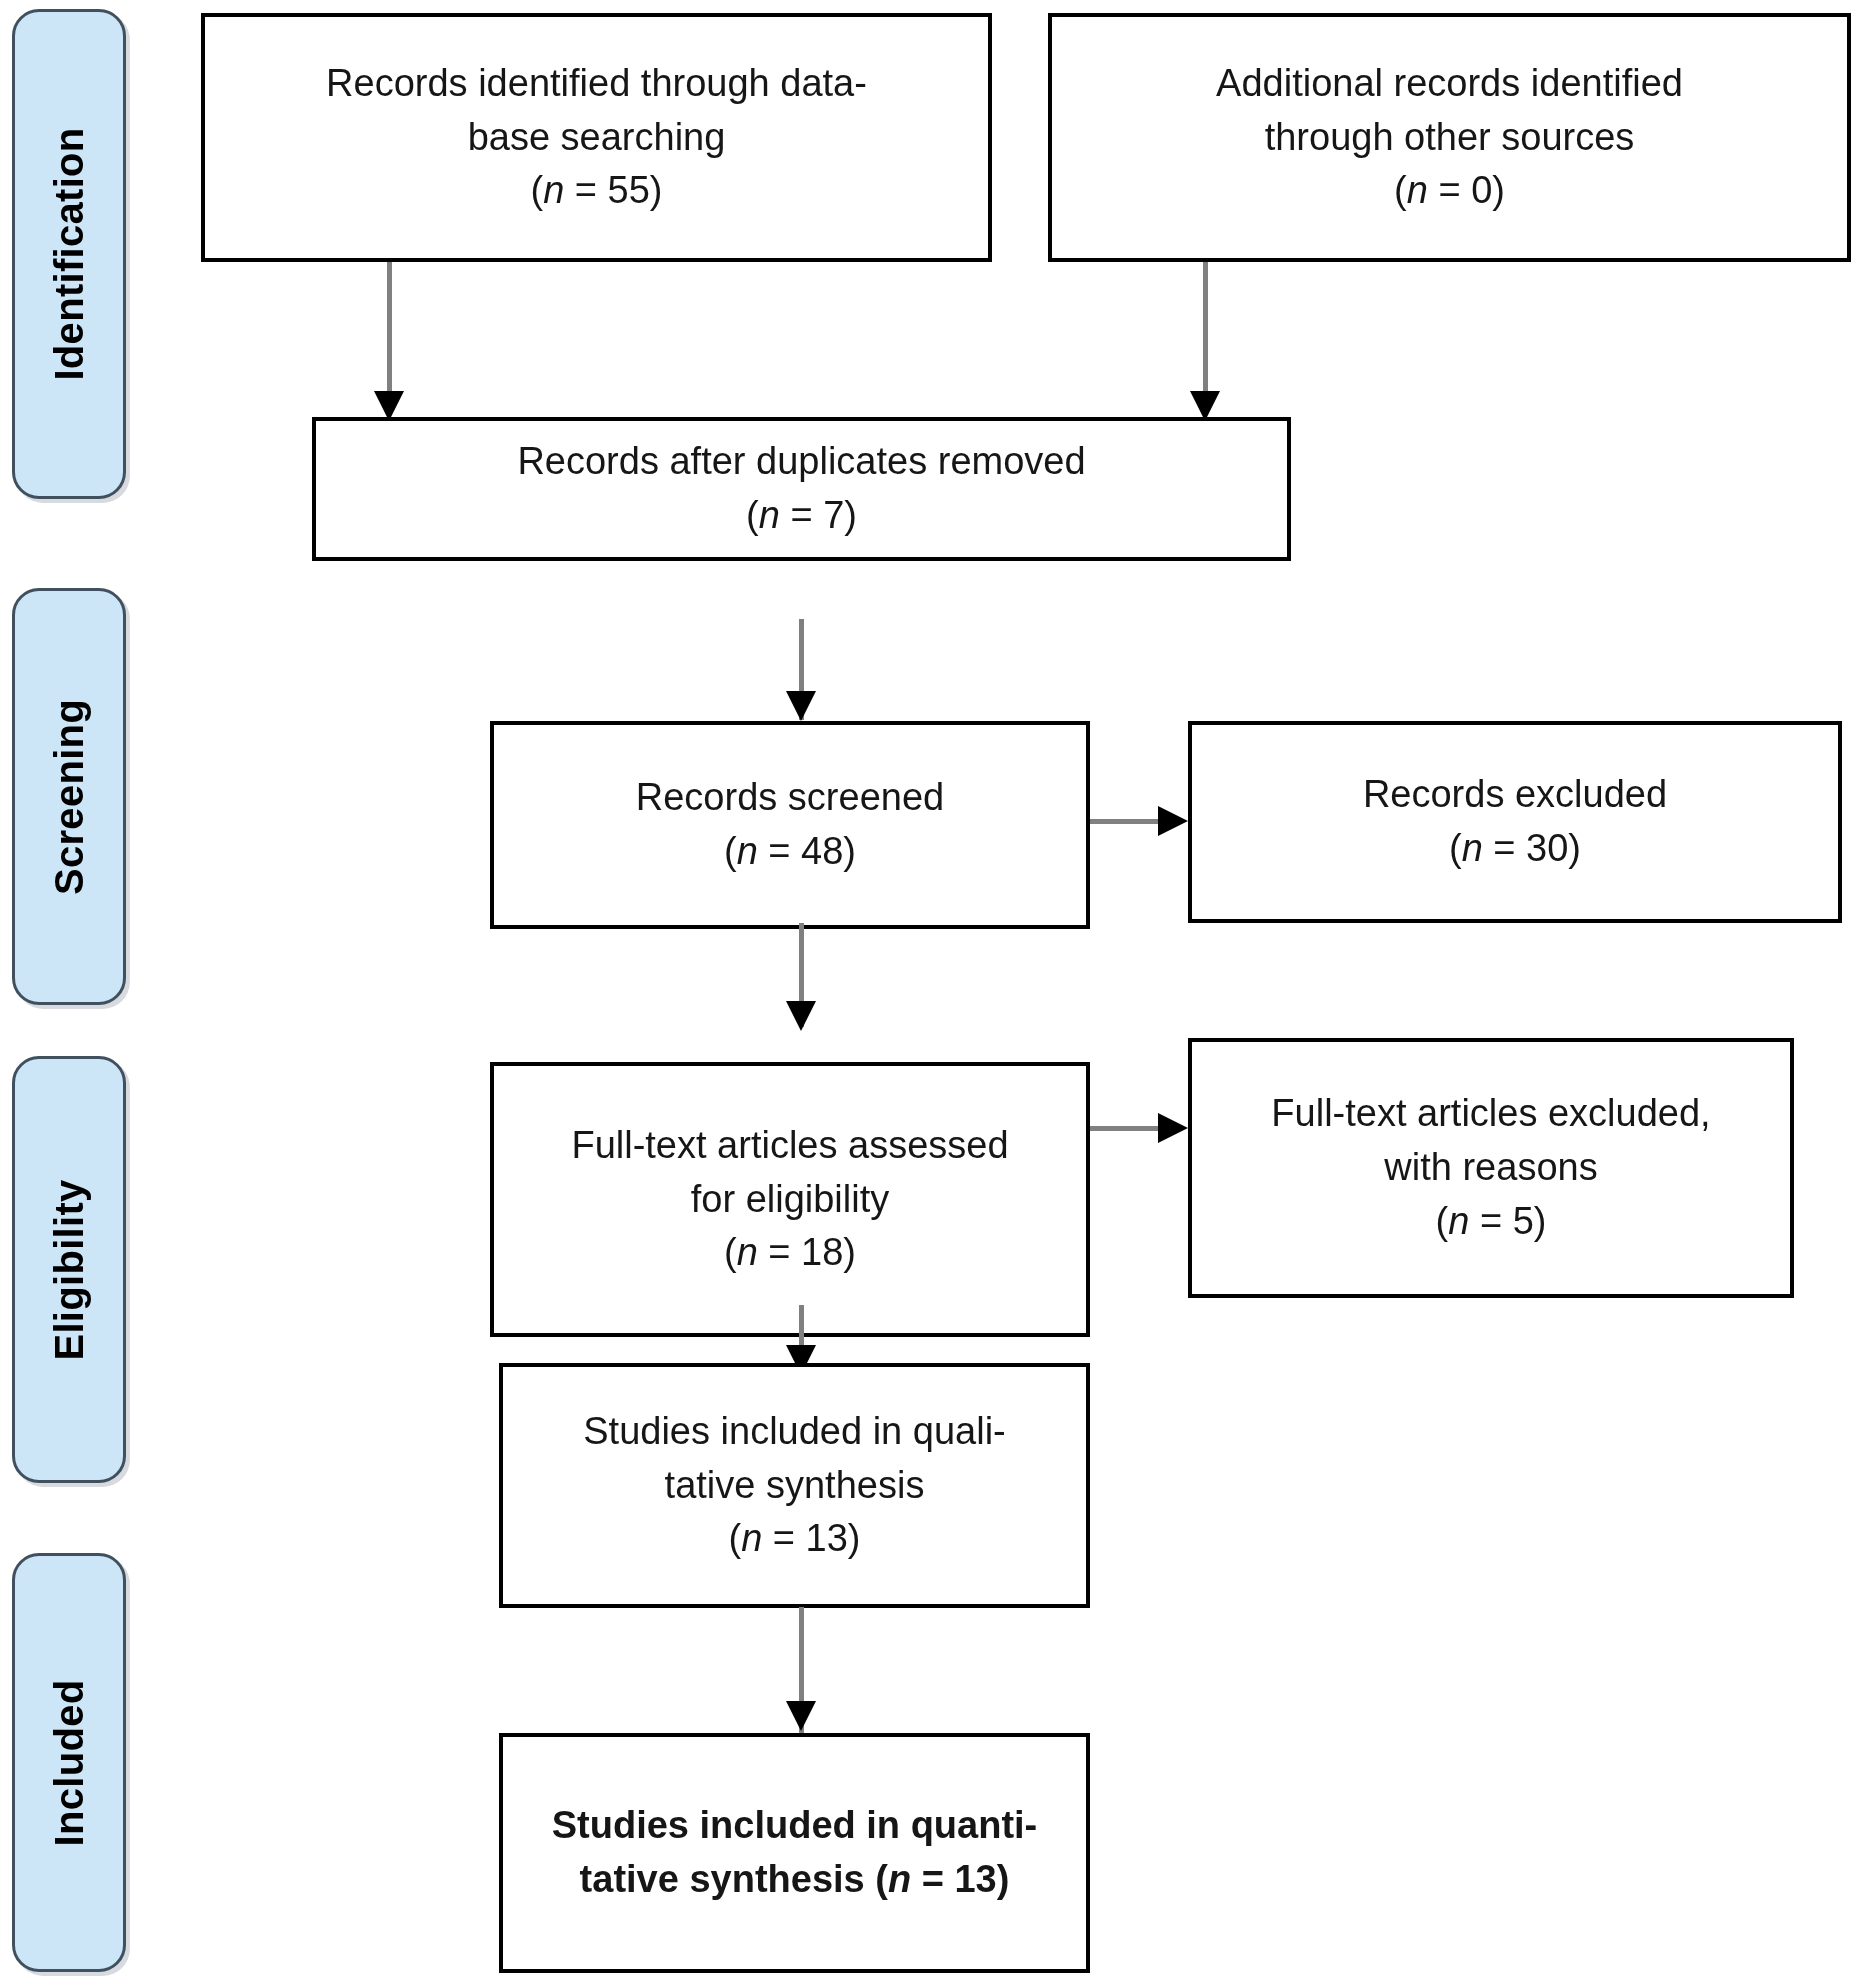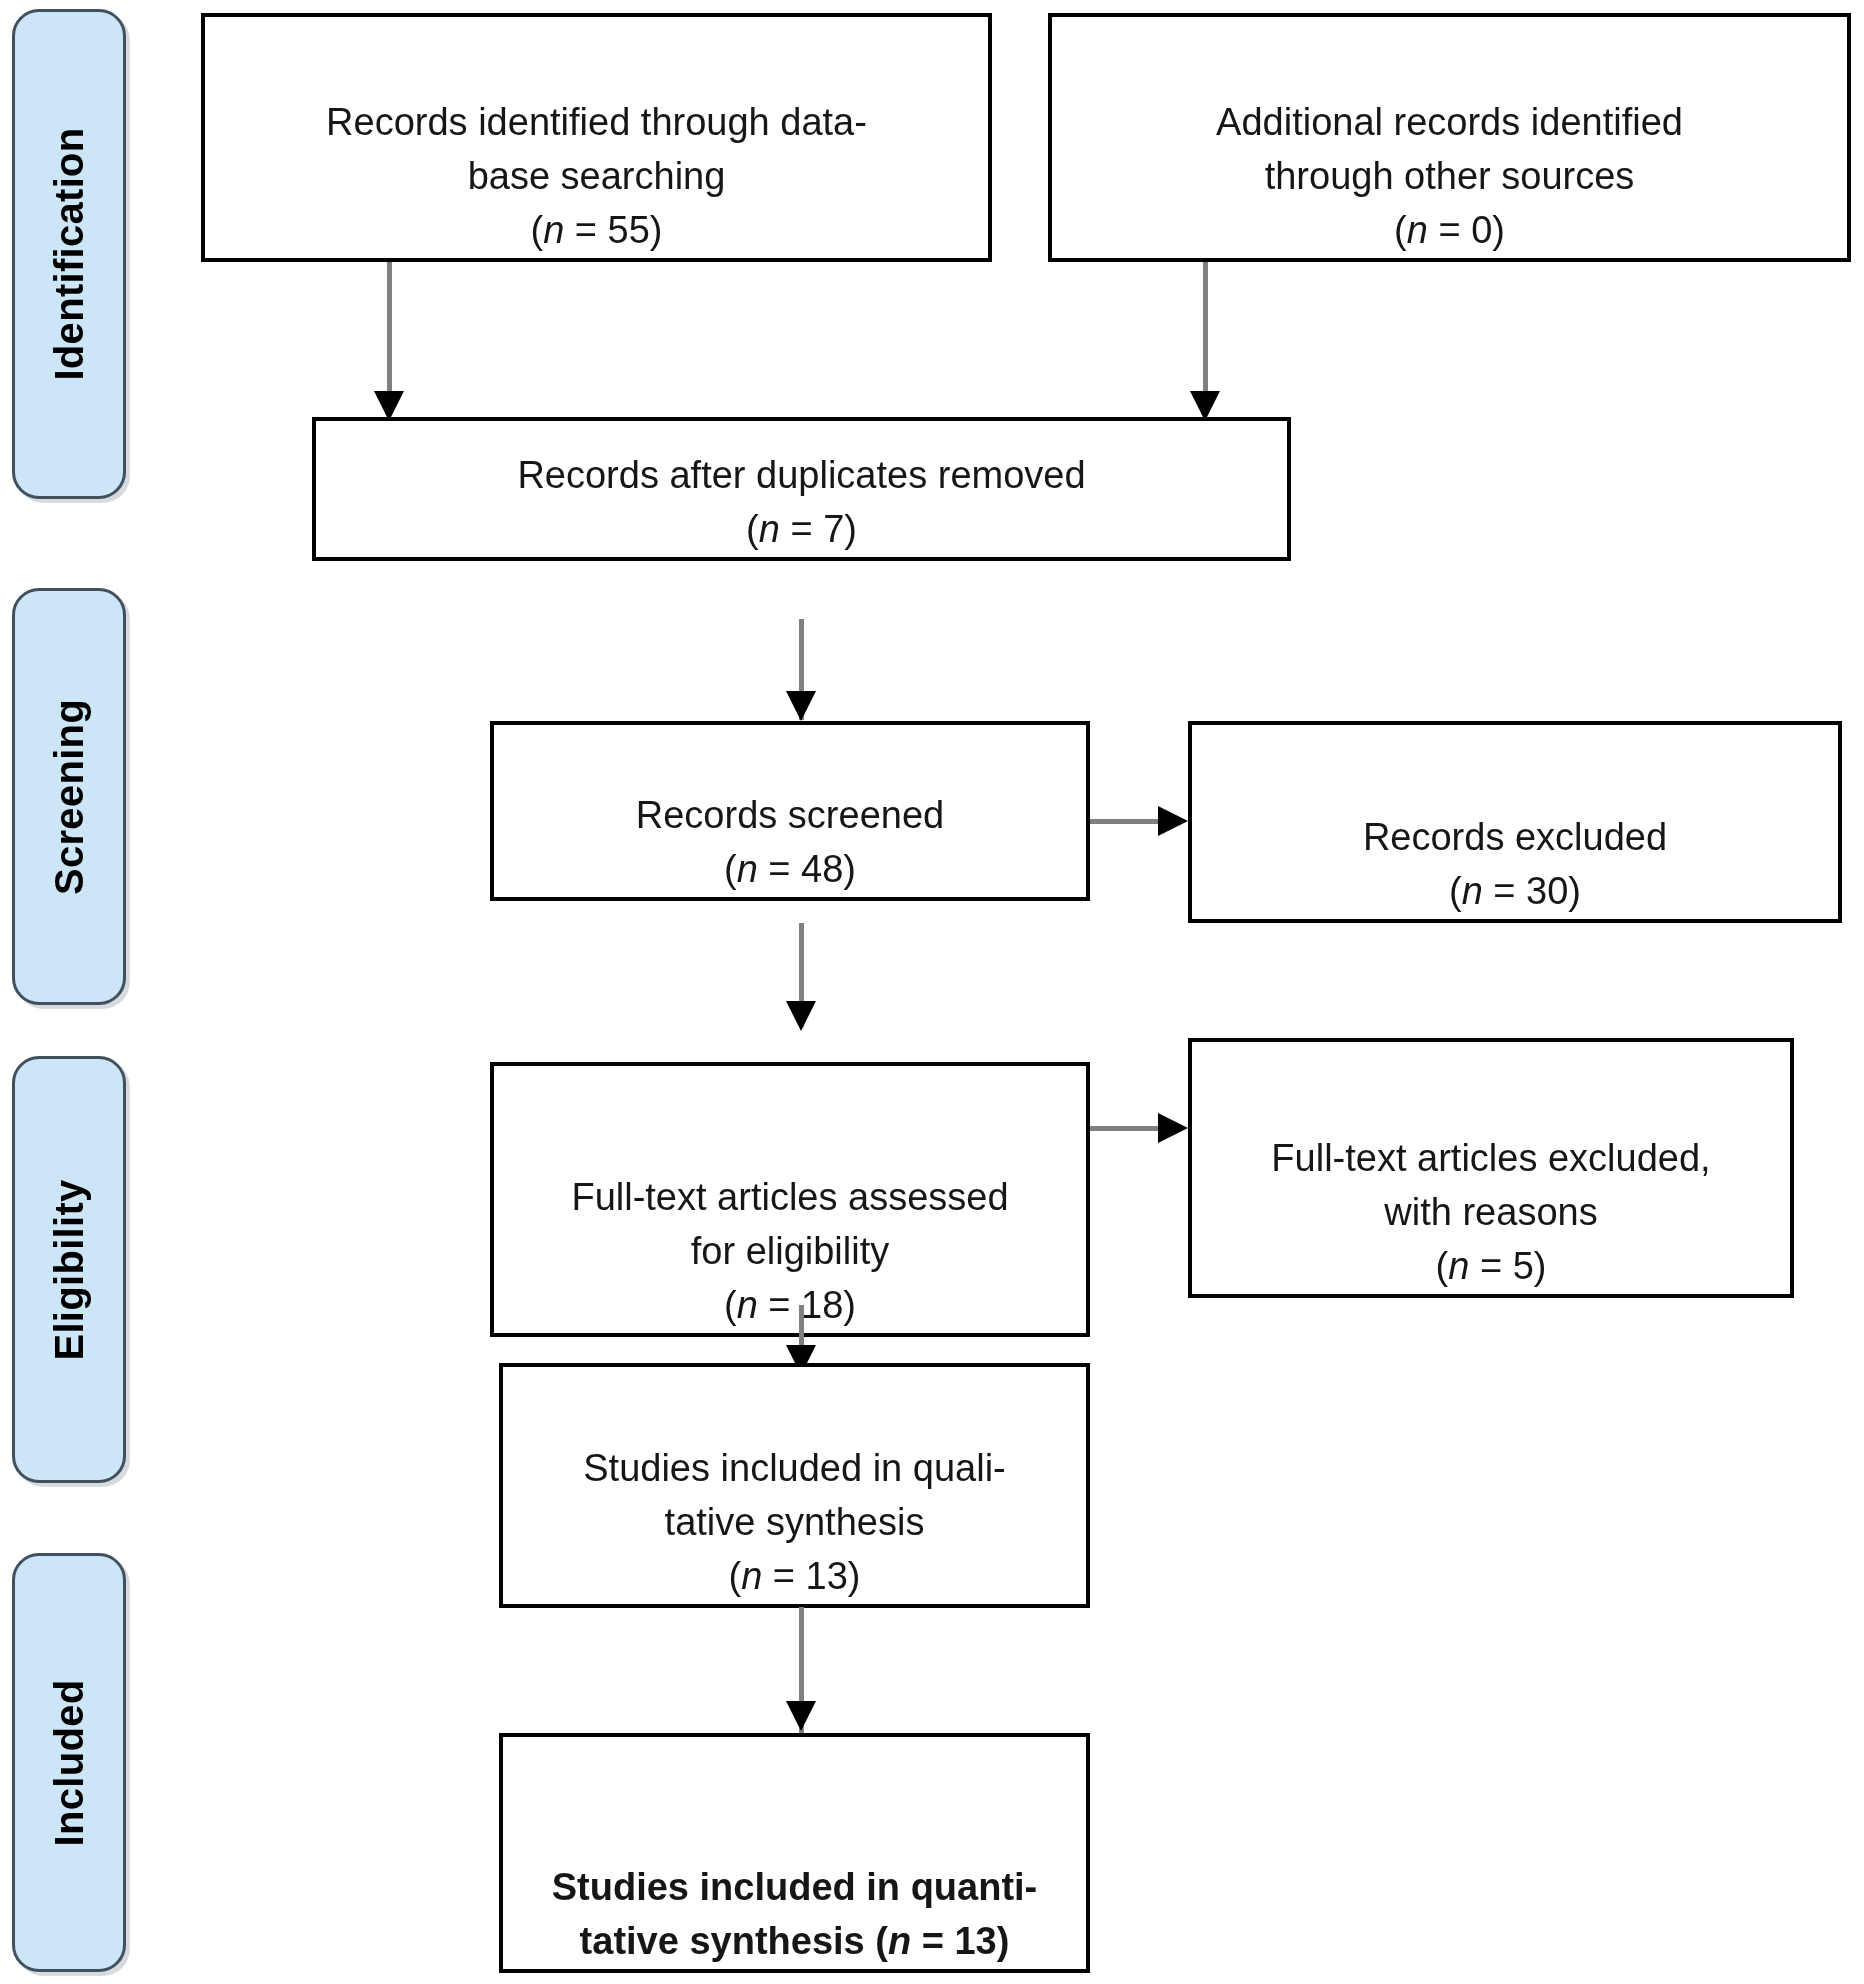--- a/index.html
+++ b/index.html
@@ -39,21 +39,21 @@
     letter-spacing: 0.3px;
   }
 
   
   .fbox {
     position: absolute;
     box-sizing: border-box;
     background: #ffffff;
     border: 4.6px solid #000000;
     display: flex;
-    align-items: flex-end;
+    align-items: center;
     justify-content: center;
     text-align: center;
   }
   .fbox-text {
     font-size: 38px;
     line-height: 1.42;
     color: #161616;
     padding: 0 14.3px;
     white-space: pre-line;
   }
@@ -127,21 +127,21 @@
   <div class="arrow-down" style="left:1190px; top:391px;"></div>
 
   <div class="fbox" style="left:312px; top:417px; width:979px; height:144px;">
     <div class="fbox-text">Records after duplicates removed
 (<span class="nitalic">n</span> = 7)</div>
   </div>
 
   <div class="vline" style="left:799px; top:619px; height:101px;"></div>
   <div class="arrow-down" style="left:786px; top:691px;"></div>
 
-  <div class="fbox" style="left:490px; top:721px; width:600px; height:180px;">
+  <div class="fbox" style="left:490px; top:721px; width:600px; height:208px;">
     <div class="fbox-text">Records screened
 (<span class="nitalic">n</span> = 48)</div>
   </div>
 
   <div class="fbox" style="left:1188px; top:721px; width:654px; height:202px;">
     <div class="fbox-text">Records excluded
 (<span class="nitalic">n</span> = 30)</div>
   </div>
 
   <div class="hline" style="left:1090px; top:819px; width:85px;"></div>

